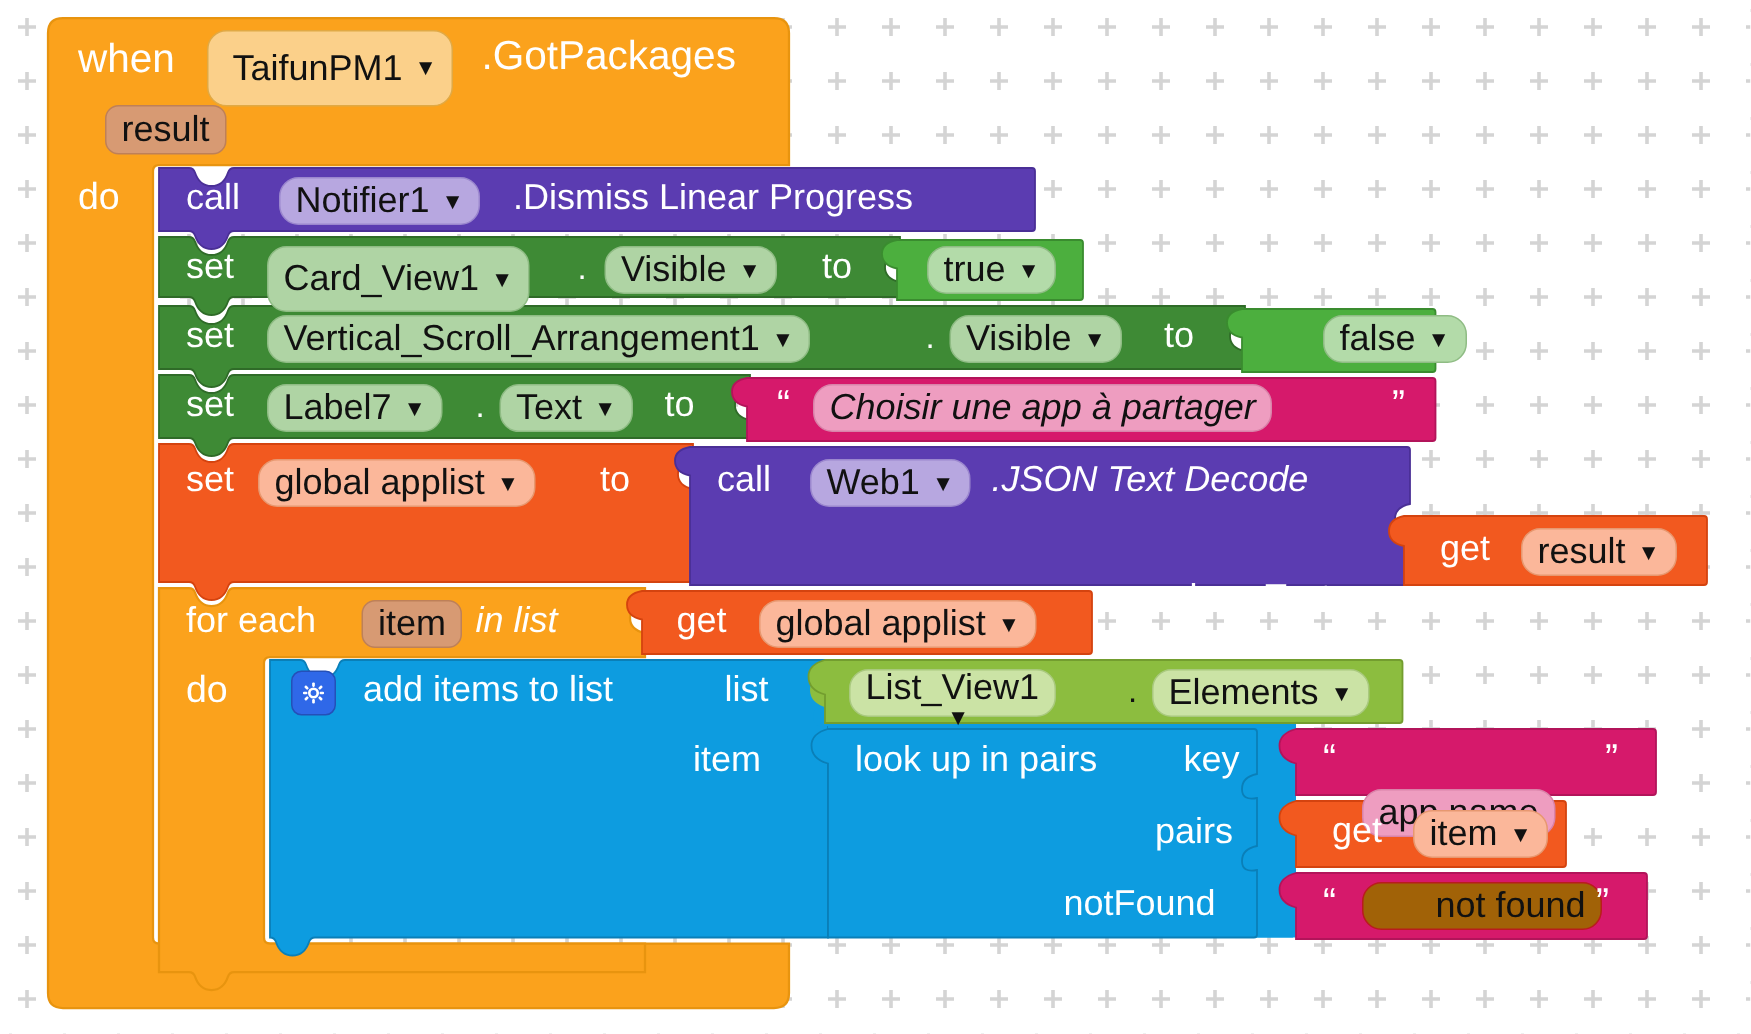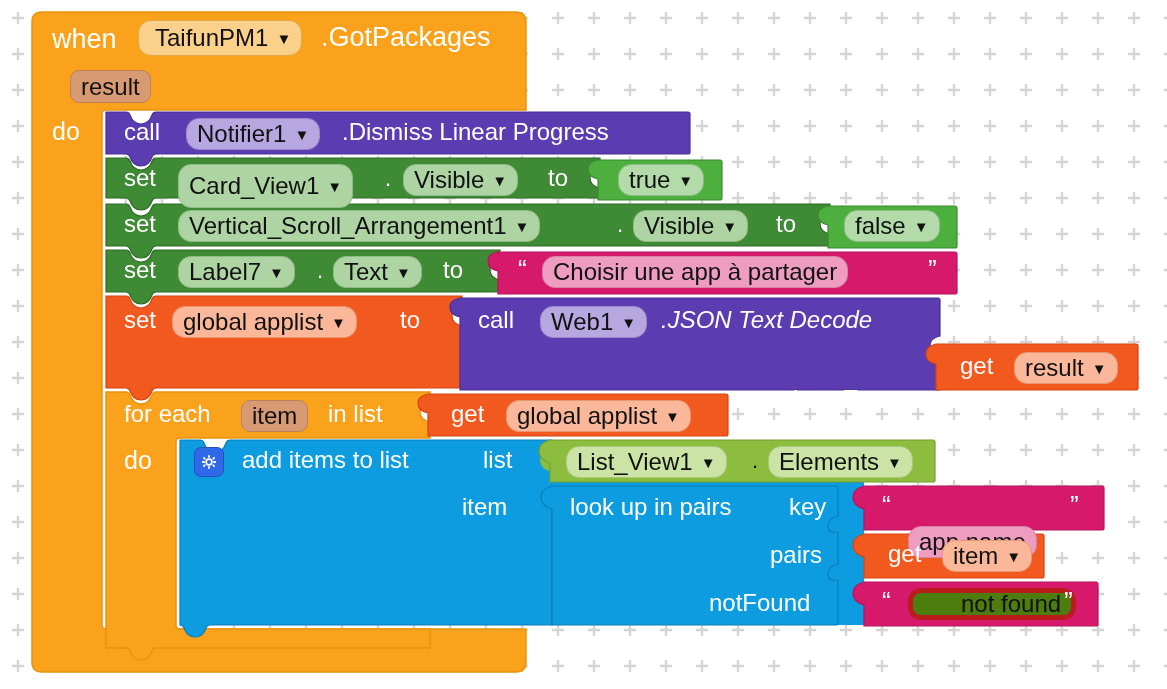--- a/index.html
+++ b/index.html
@@ -109,21 +109,21 @@
              L838,580 q-10,2 -10,-6 q0,-8 10,-10 L838,532 q-10,2 -10,-6 q0,-8 10,-10 L838,488 q0,-2 -2,-2 Z" fill="#0D9CE0" stroke="#0A7FB8" stroke-width="1.2"></path>
 
     <path d="M864,486 q-11,3 -11,11 q0,9 11,12 L864,530 L1102,530 q2,0 2,-2 L1104,488 q0,-2 -2,-2 Z" fill="#D6196B" stroke="#B2145A" stroke-width="1.2"></path>
 
     <path d="M864,534 q-11,3 -11,11 q0,9 11,12 L864,578 L1042,578 q2,0 2,-2 L1044,536 q0,-2 -2,-2 Z" fill="#F2591F" stroke="#D4430F" stroke-width="1.2"></path>
 
     <path d="M864,582 q-11,3 -11,11 q0,9 11,12 L864,626 L1096,626 q2,0 2,-2 L1098,584 q0,-2 -2,-2 Z" fill="#D6196B" stroke="#B2145A" stroke-width="1.2"></path>
   </svg>
 
   <div class="lbl" style="left:52px;top:26px;font-size:27px;">when</div>
-  <div class="fld c-event-f" style="left:138px;top:20px;height:36px;background:#FBD08A;border:1px solid #E0A945;padding-left:16px;">
+  <div class="fld c-event-f" style="left:138px;top:20px;height:51px;background:#FBD08A;border:1px solid #E0A945;padding-left:16px;">
     <span>TaifunPM1</span>
     <span class="caret">▼</span>
   </div>
   <div class="lbl" style="left:321px;top:24px;font-size:27px;">.GotPackages</div>
 
   <div class="fld" style="left:70px;top:70px;height:33px;background:#D79A73;border:1px solid #BE8058;border-radius:9px;">
     <span>result</span>
   </div>
 
   <div class="lbl" style="left:52px;top:119px;font-size:25px;">do</div>
@@ -155,38 +155,38 @@
   <div class="fld" style="left:178px;top:210px;height:32px;background:#AFD4A4;border:1px solid #8FBC84;">
     <span>Vertical_Scroll_Arrangement1</span>
     <span class="caret">▼</span>
   </div>
   <div class="lbl" style="left:617px;top:214px;font-size:22px;">.</div>
   <div class="fld" style="left:633px;top:210px;height:32px;background:#AFD4A4;border:1px solid #8FBC84;">
     <span>Visible</span>
     <span class="caret">▼</span>
   </div>
   <div class="lbl" style="left:776px;top:212px;">to</div>
-  <div class="fld" style="left:844px;top:210px;height:32px;background:#B3DBA9;border:1px solid #8FBC84;">
+  <div class="fld" style="left:882px;top:210px;height:32px;background:#B3DBA9;border:1px solid #8FBC84;">
     <span>false</span>
     <span class="caret">▼</span>
   </div>
 
   <div class="lbl" style="left:124px;top:258px;">set</div>
   <div class="fld" style="left:178px;top:256px;height:32px;background:#AFD4A4;border:1px solid #8FBC84;">
     <span>Label7</span>
     <span class="caret">▼</span>
   </div>
   <div class="lbl" style="left:317px;top:260px;font-size:22px;">.</div>
   <div class="fld" style="left:333px;top:256px;height:32px;background:#AFD4A4;border:1px solid #8FBC84;">
     <span>Text</span>
     <span class="caret">▼</span>
   </div>
   <div class="lbl" style="left:443px;top:258px;">to</div>
   <div class="lbl" style="left:518px;top:256px;font-size:26px;">“</div>
-  <div class="fld" style="left:542px;top:256px;height:32px;background:#EE9DC0;border:1px solid #D983A9;">
+  <div class="fld" style="left:542px;top:256px;height:32px;background:#EE9DC0;border:1px solid #D983A9;font-style:italic;">
     <span>Choisir une app à partager</span>
   </div>
   <div class="lbl" style="left:928px;top:256px;font-size:26px;">”</div>
 
   <div class="lbl" style="left:124px;top:308px;">set</div>
   <div class="fld" style="left:172px;top:306px;height:32px;background:#FBB79A;border:1px solid #E79870;">
     <span>global applist</span>
     <span class="caret">▼</span>
   </div>
   <div class="lbl" style="left:400px;top:308px;">to</div>
@@ -202,21 +202,21 @@
   <div class="lbl" style="left:960px;top:354px;">get</div>
   <div class="fld" style="left:1014px;top:352px;height:32px;background:#FBB79A;border:1px solid #E79870;">
     <span>result</span>
     <span class="caret">▼</span>
   </div>
 
   <div class="lbl" style="left:124px;top:402px;">for each</div>
   <div class="fld" style="left:241px;top:400px;height:32px;background:#D79A73;border:1px solid #BE8058;border-radius:9px;">
     <span>item</span>
   </div>
-  <div class="lbl" style="left:328px;top:402px;">in list</div>
+  <div class="lbl" style="left:317px;top:402px;font-style:italic;">in list</div>
 
   <div class="lbl" style="left:451px;top:402px;">get</div>
   <div class="fld" style="left:506px;top:400px;height:32px;background:#FBB79A;border:1px solid #E79870;">
     <span>global applist</span>
     <span class="caret">▼</span>
   </div>
 
   <div class="lbl" style="left:124px;top:448px;font-size:25px;">do</div>
 
   <div class="gear" style="left:194px;top:447px;">
@@ -233,21 +233,21 @@
         <rect x="17" y="14.8" width="2.4" height="4" rx="1" transform="rotate(-45 18.2 16.8)"></rect>
         <rect x="17" y="5.2" width="2.4" height="4" rx="1" transform="rotate(45 18.2 7.2)"></rect>
         <rect x="4.6" y="14.8" width="2.4" height="4" rx="1" transform="rotate(45 5.8 16.8)"></rect>
       </g>
       <circle cx="12" cy="12" r="2.6" fill="#2F68E8"></circle>
     </svg>
   </div>
   <div class="lbl" style="left:242px;top:448px;">add items to list</div>
   <div class="lbl" style="left:483px;top:448px;">list</div>
 
-  <div class="fld" style="left:566px;top:446px;height:32px;background:#CBE3A5;border:1px solid #A9C97E;">
+  <div class="fld" style="left:566px;top:446px;height:32px;background:#CBE3A5;border:1px solid #A9C97E;flex-direction:column;">
     <span>List_View1</span>
     <span class="caret">▼</span>
   </div>
   <div class="lbl dark" style="left:752px;top:450px;font-size:22px;">.</div>
   <div class="fld" style="left:768px;top:446px;height:32px;background:#CBE3A5;border:1px solid #A9C97E;">
     <span>Elements</span>
     <span class="caret">▼</span>
   </div>
 
   <div class="lbl" style="left:462px;top:495px;">item</div>
@@ -263,18 +263,18 @@
   </div>
   <div class="lbl" style="left:1070px;top:492px;font-size:26px;">”</div>
 
   <div class="lbl" style="left:888px;top:542px;">get</div>
   <div class="fld" style="left:942px;top:540px;height:32px;background:#FBB79A;border:1px solid #E79870;">
     <span>item</span>
     <span class="caret">▼</span>
   </div>
 
   <div class="lbl" style="left:882px;top:588px;font-size:26px;">“</div>
-  <div class="fld" style="left:908px;top:588px;height:32px;background:#4d7c0f;border:5px solid #b91c1c;padding-left:48px;">
+  <div class="fld" style="left:908px;top:588px;height:32px;background:#a16207;border:1px solid #b91c1c;padding-left:48px;">
     <span>not found</span>
   </div>
   <div class="lbl" style="left:1064px;top:588px;font-size:26px;">”</div>
 
 </div>
 
 </body></html>

